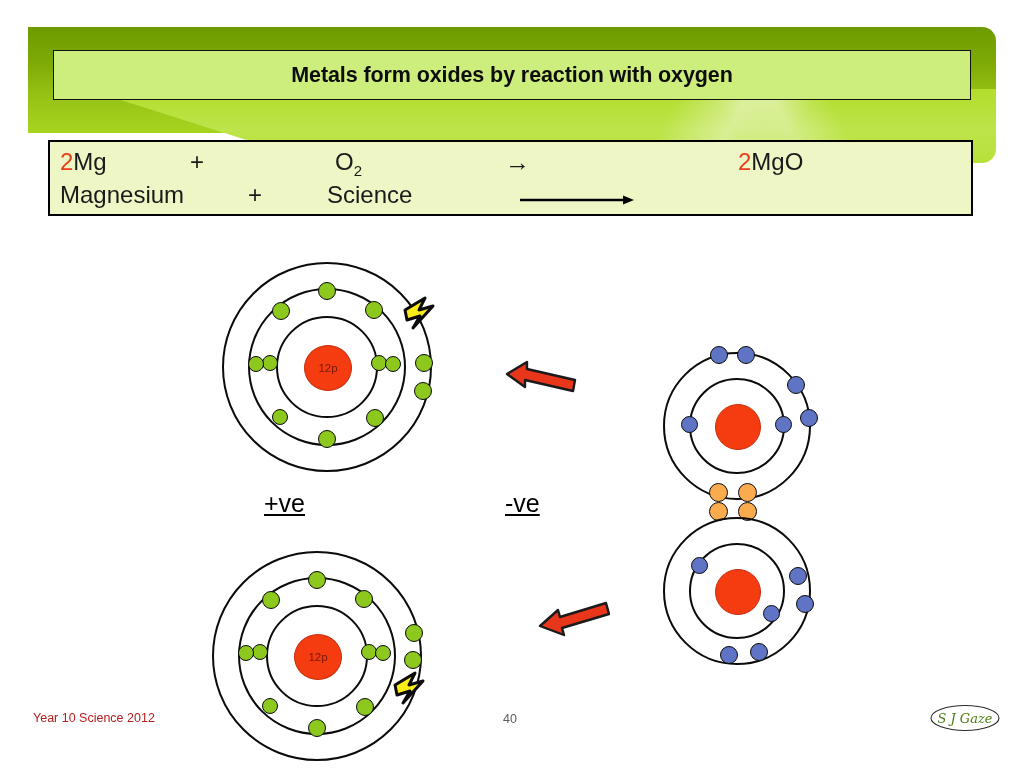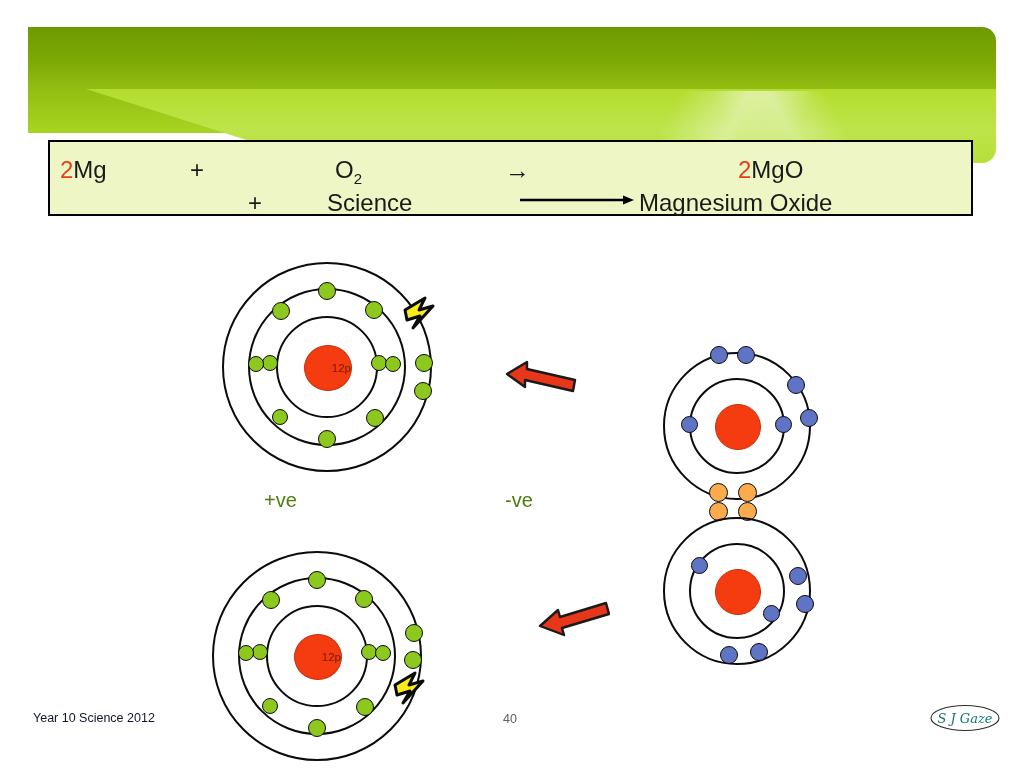--- a/index.html
+++ b/index.html
@@ -94,21 +94,20 @@
     height: 34px;
   }
   #eq-row-1 { top: 5px; }
   #eq-row-2 { top: 38px; }
   .eq-cell {
     position: absolute;
     font-size: 24px;
     color: #1a1a1a;
     white-space: nowrap;
     line-height: 30px;
-    margin-top: 8px;
   }
   .red-coef { color: #e8401c; }
   .sub {
     font-size: 15px;
     vertical-align: sub;
     line-height: 0;
   }
   #eq-mg      { left: 10px; }
   #eq-plus1   { left: 140px; }
   #eq-o2      { left: 285px; }
@@ -133,52 +132,53 @@
     border: 2.2px solid #0b0b0b;
     border-radius: 50%;
     box-sizing: border-box;
     background: transparent;
   }
   .nucleus {
     position: absolute;
     border-radius: 50%;
     display: flex;
     align-items: center;
-    justify-content: flex-end;
+    justify-content: center;
     background: #f53b10;
     border: 1px solid #c42f0c;
   }
   .nucleus-label {
     font-size: 11.5px;
     color: #7a1a05;
     font-family: "Liberation Sans", sans-serif;
   }
   .electron {
     position: absolute;
     border-radius: 50%;
     box-sizing: border-box;
   }
   .e-green { background: #8cc81e; border: 1.6px solid #0b0b0b; }
   .e-blue  { background: #5f74c4; border: 1.6px solid #0b0b0b; }
   .e-orange{ background: #f9ab4e; border: 1.6px solid #0b0b0b; }
 
   
   .charge-label {
     position: absolute;
-    font-size: 20px;
-    color: #4d7c0f;
+    font-size: 25px;
+    color: #000000;
+    text-decoration: underline;
   }
 
   
   #footer-left {
     position: absolute;
     left: 33px;
     top: 711px;
     font-size: 12.5px;
-    color: #0f172a;
+    color: #b91c1c;
   }
   #footer-page {
     position: absolute;
     left: 503px;
     top: 712px;
     font-size: 12.5px;
     color: #5d5d5d;
   }
   #logo {
     position: absolute;
@@ -190,47 +190,50 @@
   #logo-text {
     position: absolute;
     left: 0; top: 0;
     width: 74px; height: 30px;
     display: flex;
     align-items: center;
     justify-content: center;
     font-family: "DejaVu Serif", serif;
     font-style: italic;
     font-size: 13px;
-    color: #0f766e;
+    color: #4d7c0f;
   }
 </style>
 </head>
 <body>
 
 <div id="title-banner">
   <div id="banner-dark"></div>
   <div id="banner-wedge"></div>
   <div id="banner-wedge-shine"></div>
   <div id="banner-wedge-shine2"></div>
+  <div id="title-box">
+    <span id="title-text">Metals form oxides by reaction with oxygen</span>
+  </div>
 </div>
 
 <div id="equation-box">
 
   <div class="eq-row" id="eq-row-1">
     <span class="eq-cell" id="eq-mg"><span class="red-coef">2</span><span>Mg</span></span>
     <span class="eq-cell" id="eq-plus1">+</span>
     <span class="eq-cell" id="eq-o2"><span>O</span><span class="sub">2</span></span>
     <span class="eq-cell" id="eq-arrow1">→</span>
     <span class="eq-cell" id="eq-mgo"><span class="red-coef">2</span><span>MgO</span></span>
   </div>
 
   <div class="eq-row" id="eq-row-2">
+    <span class="eq-cell" id="eq-magnesium">Magnesium</span>
     <span class="eq-cell" id="eq-plus2">+</span>
     <span class="eq-cell" id="eq-oxygen">Science</span>
-    <span class="eq-cell" id="eq-mgoxide">Magnesium Oxide</span>
   </div>
 
   <svg id="eq-long-arrow" viewBox="0 0 114 10">
     <line x1="0" y1="5" x2="103" y2="5" stroke="#000000" stroke-width="2.6"></line>
     <polygon points="103,0.4 114,5 103,9.6" fill="#000000"></polygon>
   </svg>
 </div>
 
 <div class="atom" id="mg-top" style="left:222px; top:262px; width:218px; height:212px;">
   <div class="shell" style="left:0px;   top:0px;   width:210px; height:210px;"></div>

